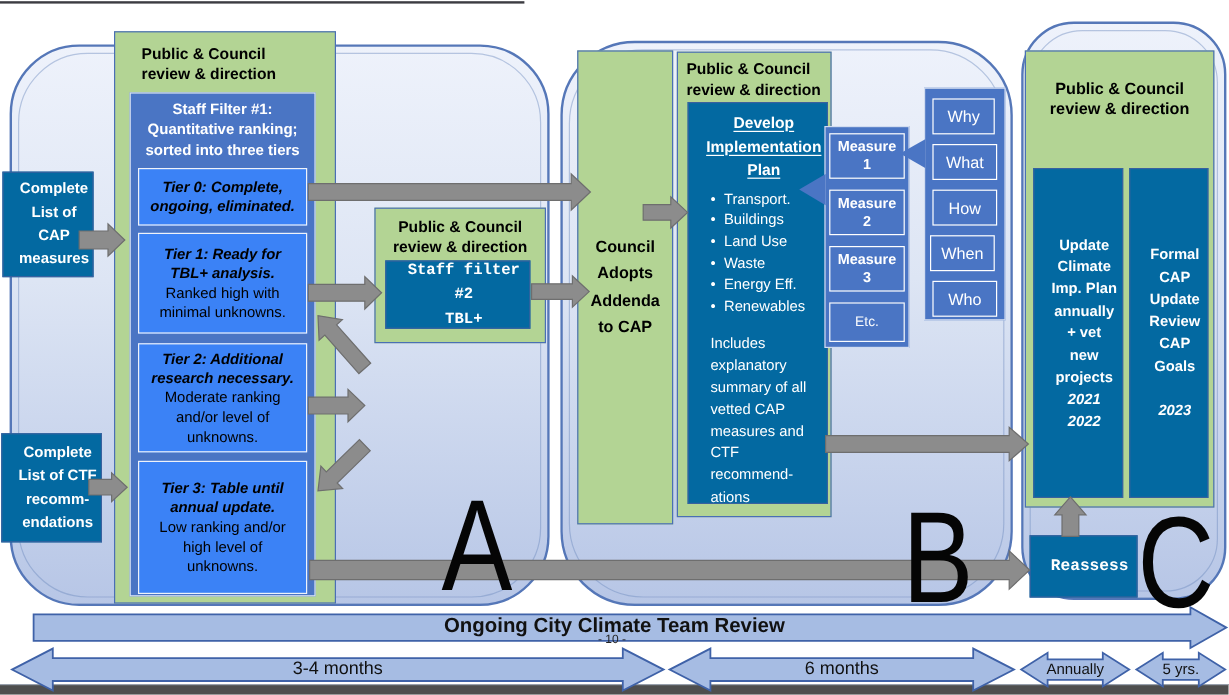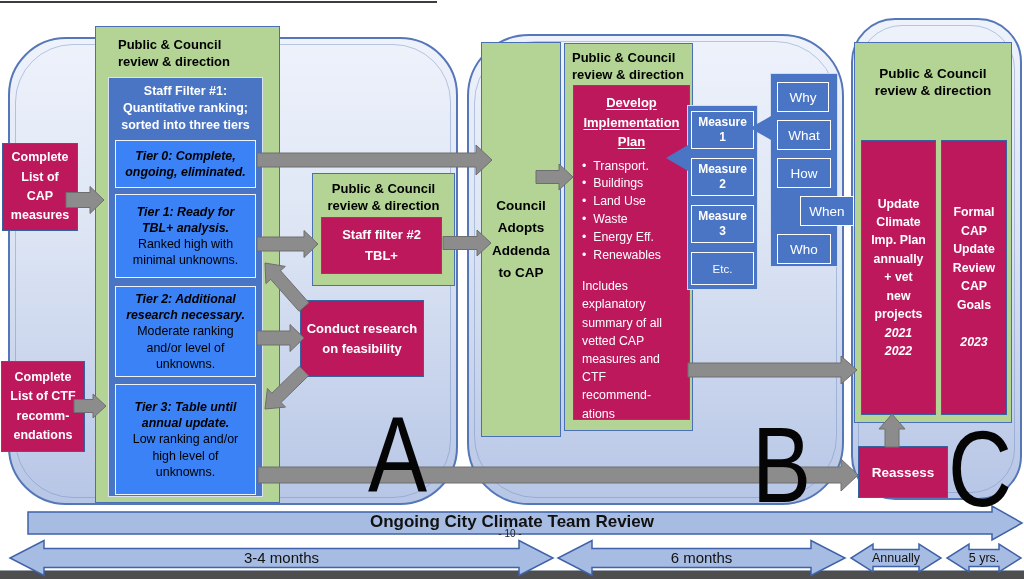--- a/index.html
+++ b/index.html
@@ -12,25 +12,25 @@
   .panel{position:absolute;border:2px solid #5577b8;
          background:linear-gradient(180deg,#eef2fb 0%,#dde5f4 42%,#b7c6e6 100%);
          box-sizing:border-box;z-index:1;}
   .panel:after{content:"";position:absolute;left:5px;right:5px;top:5px;bottom:5px;
          border:1.5px solid rgba(110,140,190,.45);border-radius:inherit;pointer-events:none;}
   .panel-a{left:8px;top:37px;width:450px;height:468px;border-radius:58px;}
   .panel-b{left:467px;top:34px;width:377px;height:471px;border-radius:62px;}
   .panel-c{left:851px;top:18px;width:171px;height:482px;border-radius:44px;}
 
   .greenbox{position:absolute;background:#b3d494;border:1.5px solid #4a6fb5;box-sizing:border-box;z-index:10;}
-  .bluebox{position:absolute;background:#be185d;border:1px solid #38619f;box-sizing:border-box;
-           color:#fff;font-weight:bold;z-index:15;}
+  .bluebox{position:absolute;background:#0369a1;border:1px solid #38619f;box-sizing:border-box;
+           color:#fff;font-weight:bold;z-index:15;padding-left:10px;}
   .lightbox{position:absolute;background:#3b82f6;border:1.5px solid #eef2fa;box-sizing:border-box;
            color:#000;z-index:16;text-align:center;}
-  .center-flex{display:flex;align-items:center;justify-content:center;text-align:center;}
+  .center-flex{display:flex;align-items:center;justify-content:center;text-align:center;font-family:Liberation Mono, monospace;}
 
   .title{left:0;top:4px;width:1014px;text-align:center;font-size:27px;font-weight:bold;
          letter-spacing:-.3px;z-index:5;}
   .topline{left:0;top:1px;width:437px;height:2px;background:#3c3c42;z-index:4;}
 
   .green-header{font-size:13px;font-weight:bold;line-height:1.28;color:#000;}
 
   .sf1{left:108px;top:77px;width:155px;height:420px;background:#4a75c4;border:1.5px solid #d9e3f4;
        position:absolute;box-sizing:border-box;z-index:14;}
   .sf1-header{left:110px;top:83px;width:151px;text-align:center;color:#fff;font-weight:bold;
@@ -133,22 +133,20 @@
 recomm-
 endations</div>
 
   <div class="greenbox" style="left:312px;top:173px;width:143px;height:113px;">
     <div class="green-header pre" style="padding-top:7px;text-align:center;">Public &amp; Council
 review &amp; direction</div>
   </div>
   <div class="bluebox center-flex pre" style="left:321px;top:217px;width:121px;height:57px;font-size:13px;line-height:1.55;">Staff filter #2
 TBL+</div>
 
-  <div class="bluebox center-flex pre" style="left:300px;top:300px;width:124px;height:77px;font-size:13px;line-height:1.5;">Conduct research
-on feasibility</div>
 
   <div class="greenbox council pre" style="left:481px;top:42px;width:80px;height:395px;">Council
 Adopts
 Addenda
 to CAP</div>
 
   <div class="greenbox" style="left:564px;top:43px;width:129px;height:388px;">
     <div class="green-header pre" style="padding:6px 2px 0 7px;text-align:left;">Public &amp; Council
 review &amp; direction</div>
   </div>
@@ -182,21 +180,21 @@
 2</div>
   <div class="mini measure pre" style="left:691px;top:205px;width:63px;height:38px;">Measure
 3</div>
   <div class="mini" style="left:691px;top:252px;width:63px;height:33px;font-size:11.5px;opacity:.97;">Etc.</div>
 
   <div class="callout" style="left:770px;top:73px;width:68px;height:194px;"></div>
   <div class="tail" style="left:750px;top:116px;border-top:12px solid transparent;border-bottom:12px solid transparent;border-right:21px solid #4a75c4;"></div>
   <div class="mini question" style="left:777px;top:82px;width:52px;height:30px;">Why</div>
   <div class="mini question" style="left:777px;top:120px;width:54px;height:30px;">What</div>
   <div class="mini question" style="left:777px;top:158px;width:54px;height:30px;">How</div>
-  <div class="mini question" style="left:800px;top:196px;width:54px;height:30px;">When</div>
+  <div class="mini question" style="left:775px;top:196px;width:54px;height:30px;">When</div>
   <div class="mini question" style="left:777px;top:234px;width:54px;height:30px;">Who</div>
 
   <div class="greenbox" style="left:854px;top:42px;width:158px;height:381px;">
     <div class="green-header pre" style="padding-top:22px;text-align:center;font-size:13.5px;">Public &amp; Council
 review &amp; direction</div>
   </div>
   <div class="bluebox yearbox" style="left:861px;top:140px;width:75px;height:275px;">
     <div class="pre">Update
 Climate
 Imp. Plan

